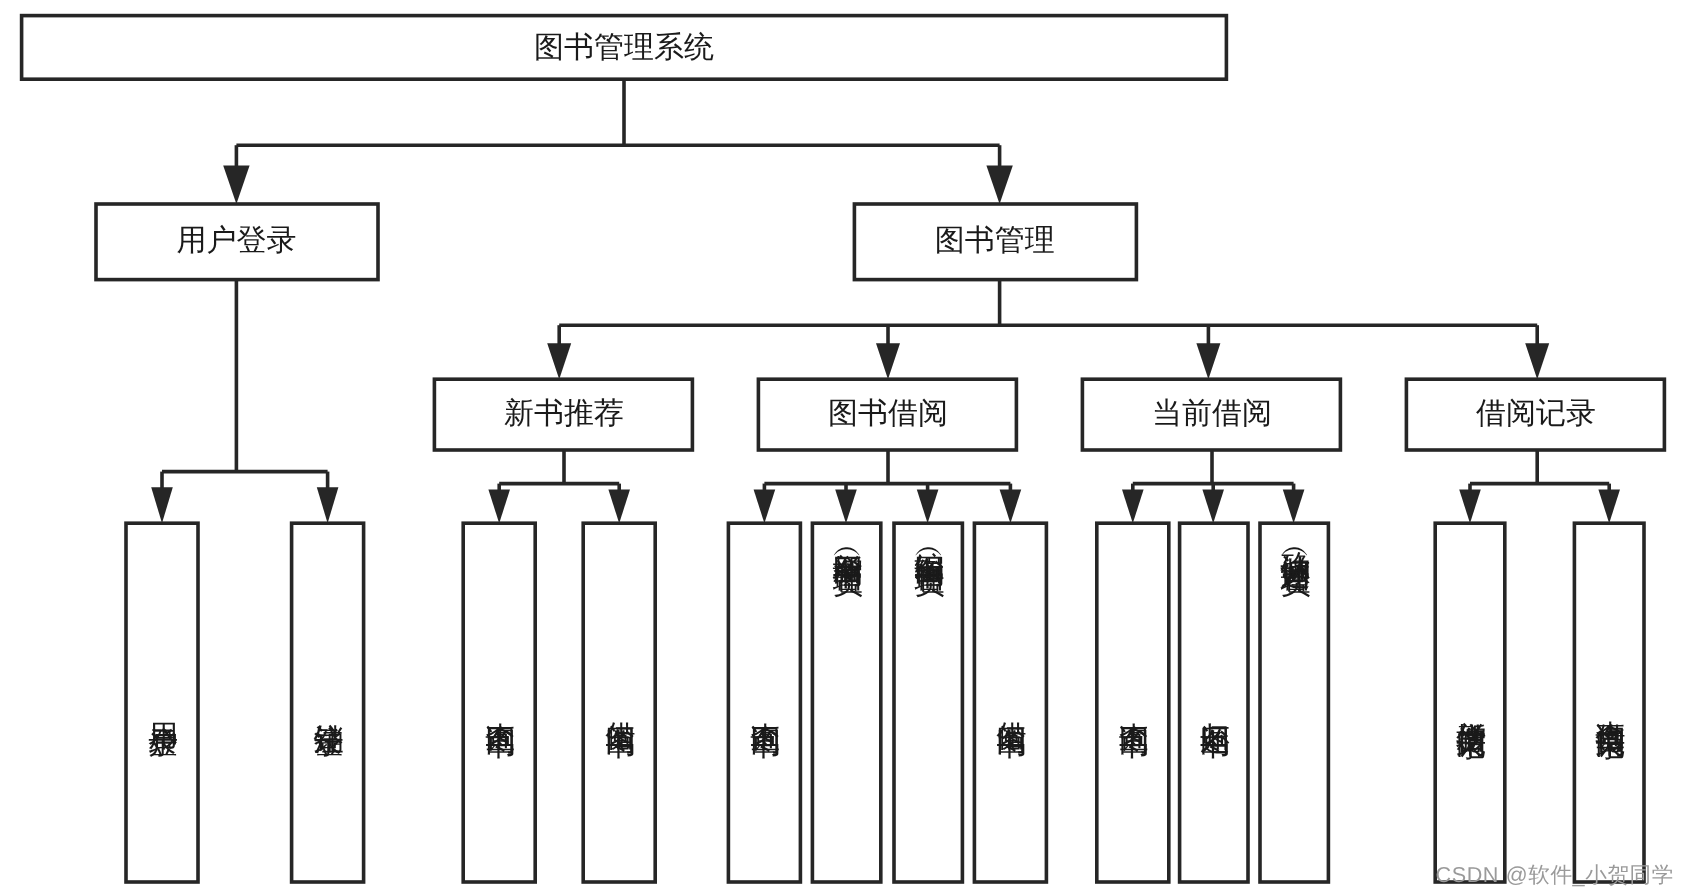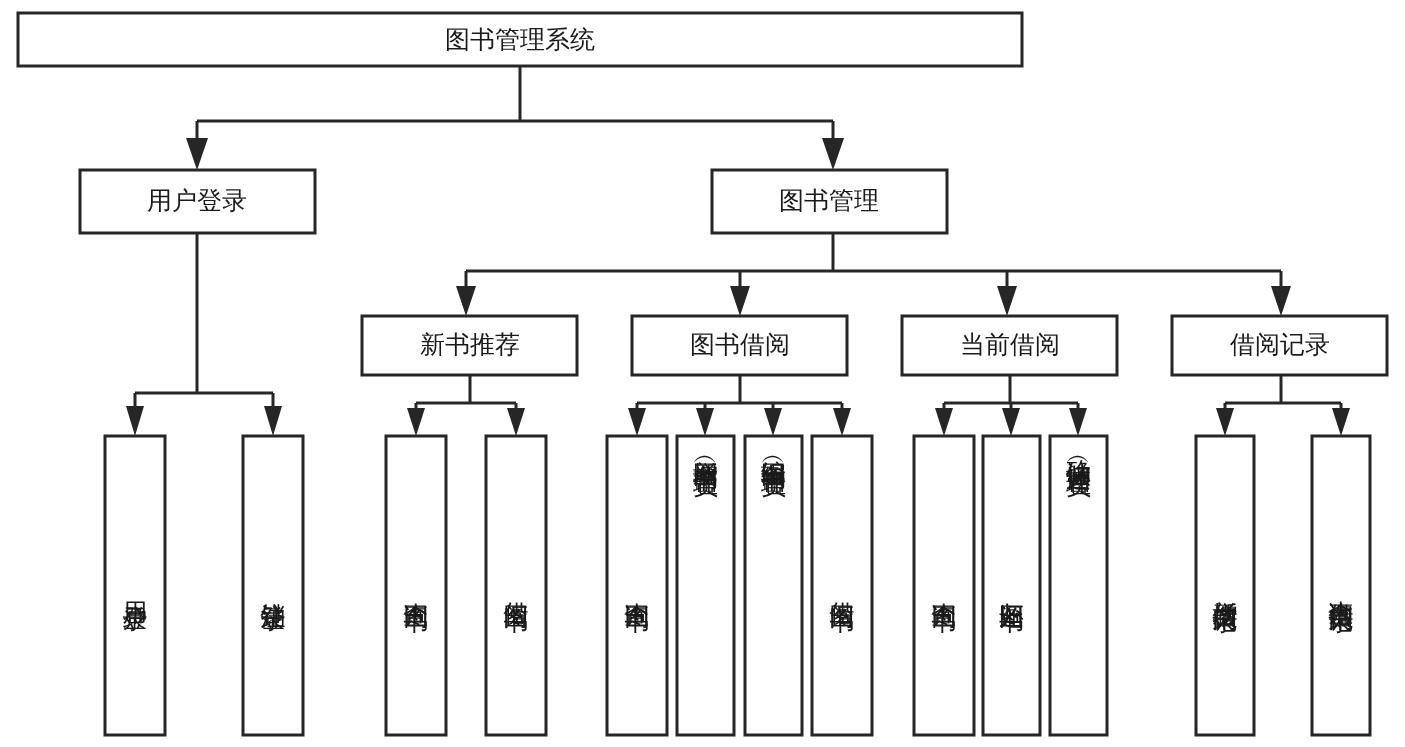--- a/index.html
+++ b/index.html
@@ -234,14 +234,15 @@
     <span class="vlabel-text">确认归还（管理员）</span>
   </div>
 
   <div class="vlabel-holder" style="left:1196px; top:436px; width:58px; height:299px;">
     <span class="vlabel-text">新增借阅记录</span>
   </div>
   <div class="vlabel-holder" style="left:1312px; top:436px; width:58px; height:299px;">
     <span class="vlabel-text">查询借阅记录</span>
   </div>
 
+  <div class="watermark">CSDN @软件_小贺同学</div>
 
 </div>
 
 </body></html>

